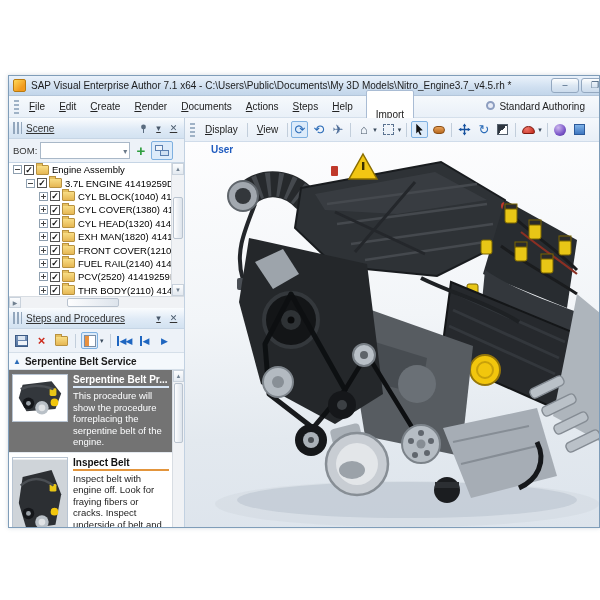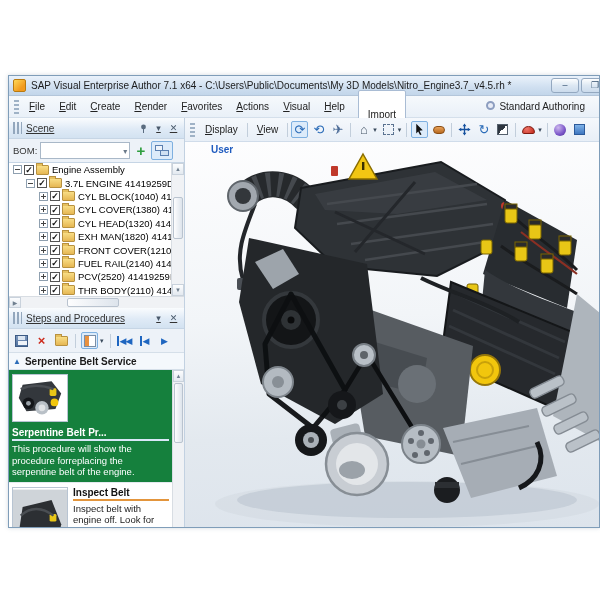--- a/index.html
+++ b/index.html
@@ -72,21 +72,21 @@
   .tsep{width:1px;height:14px;background:#c2cedb;margin:0 2px;flex:0 0 auto;}
   .tbtn{min-width:17px;height:17px;display:inline-flex;align-items:center;justify-content:center;border:1px solid transparent;border-radius:2px;flex:0 0 auto;}
   .tbtn.sel{border-color:#7eb0e0;background:#dcebfa;}
   .dd{font-size:7px;color:#3a4a5c;margin:0 1px 0 -1px;flex:0 0 auto;}
   .section-hdr{height:17px;display:flex;align-items:center;background:#f4f8fc;border-bottom:1px solid #d5dfe9;
     font-size:10px;font-weight:bold;color:#1a1a1a;padding:0 4px;gap:4px;}
   .sec-arrow{color:#2b6cb8;font-size:8px;}
   .stepslistwrap{position:absolute;left:0;right:0;top:0;bottom:0;}
   .stepslist{position:absolute;left:0;top:0;right:12px;bottom:0;overflow:hidden;background:#fff;}
   .step-item{display:flex;padding:4px 3px;gap:5px;border-bottom:1px solid #e4e9ef;}
-  .step-item.sel{background:#15803d;flex-direction:column;}
+  .step-item.sel{background:#737373;}
   .thumb{flex:0 0 auto;width:56px;border:1px solid #b8c4d2;background:#fff;overflow:hidden;}
   .thumb svg{display:block;}
   .step-body{flex:1 1 auto;min-width:0;}
   .step-title{font-size:10px;font-weight:bold;color:#111;border-bottom:2px solid #e3953c;padding-bottom:1px;margin-bottom:2px;
     white-space:nowrap;overflow:hidden;}
   .step-item.sel .step-title{color:#fff;border-bottom-color:#d9e8f8;}
   .step-text{font-size:9.5px;line-height:11.5px;color:#1c1c1c;}
   .step-item.sel .step-text{color:#fdfeff;}
   
   #viewcol{position:absolute;left:176px;top:42px;right:0;bottom:0;}
@@ -125,21 +125,21 @@
     <span class="appicon"></span>
     <span class="titletext">SAP Visual Enterprise Author 7.1 x64 - C:\Users\Public\Documents\My 3D Models\Nitro_Engine3.7_v4.5.rh *</span>
     <span class="winbtns">
       <span class="winbtn">–</span>
       <span class="winbtn">❐</span>
     </span>
   </div>
 
   <div class="menubar">
     <span class="grip-v"></span>
-    <span id="menu-items"><span class="menu-item">File</span><span class="menu-item">Edit</span><span class="menu-item">Create</span><span class="menu-item">Render</span><span class="menu-item">Favorites</span><span class="menu-item">Actions</span><span class="menu-item">Visual</span><span class="menu-item">Help</span></span>
+    <span id="menu-items"><span class="menu-item">File</span><span class="menu-item">Edit</span><span class="menu-item">Create</span><span class="menu-item">Render</span><span class="menu-item">Documents</span><span class="menu-item">Actions</span><span class="menu-item">Steps</span><span class="menu-item">Help</span></span>
     <span class="import-tab">Import</span>
     <span class="mode-area">
       <span class="mode-dot"></span>
       <span>Standard Authoring</span>
     </span>
   </div>
 
   <div id="leftdock">
 
     <div class="panel-hdr">

